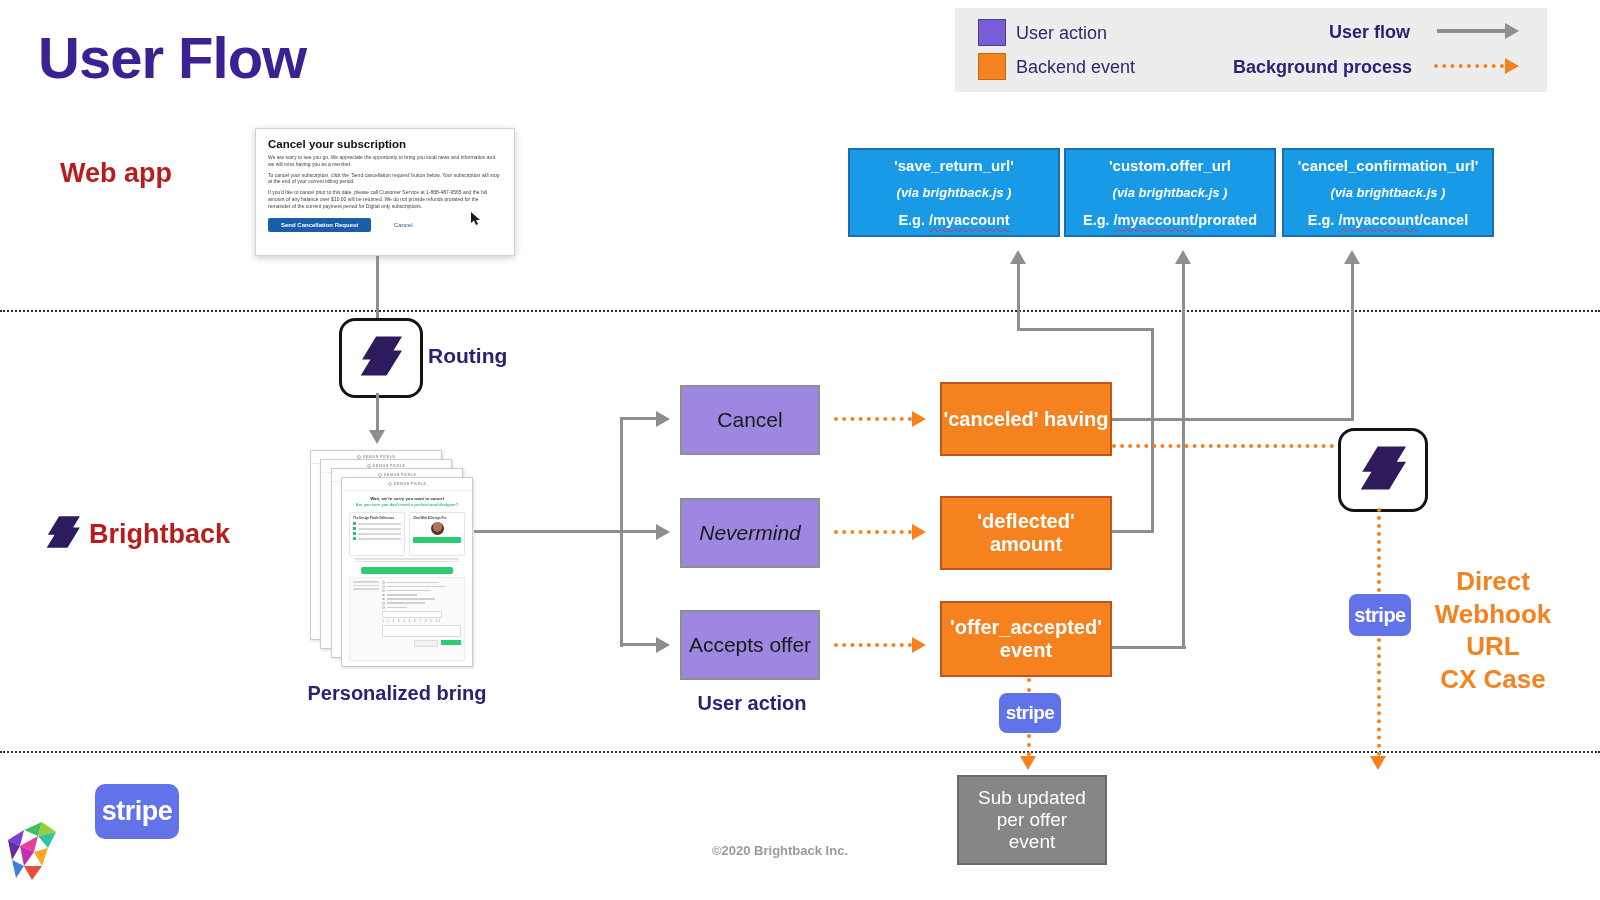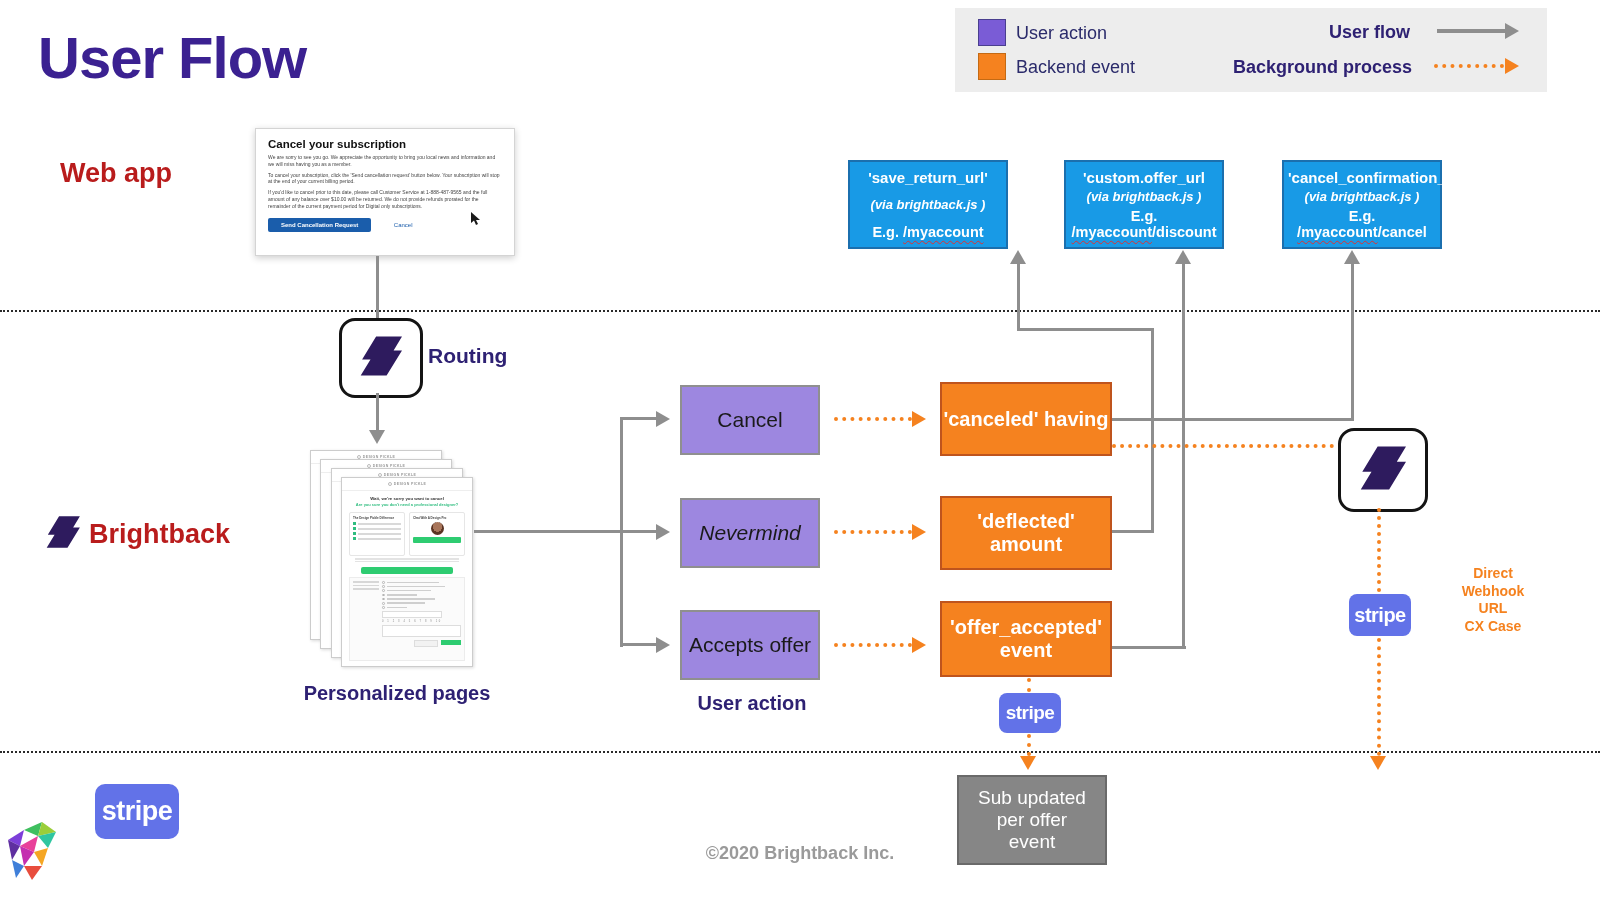--- a/index.html
+++ b/index.html
@@ -3,56 +3,56 @@
 <meta charset="utf-8">
 <style>
   html,body{margin:0;padding:0;background:#fff;}
   body{font-family:"Liberation Sans", sans-serif;}
   .canvas{position:relative;width:1600px;height:900px;background:#fff;overflow:hidden;}
   .abs{position:absolute;}
   
   .title{left:38px;top:24px;font-size:58px;font-weight:800;color:#3b2191;letter-spacing:-1px;}
   .lane{font-size:27px;font-weight:bold;color:#b91c1c;}
   .small-label{font-size:20px;font-weight:bold;color:#2e2173;text-align:center;}
-  .footer{left:660px;top:843px;width:280px;text-align:center;font-size:18px;font-weight:bold;color:#9a9a9a;}
+  .footer{left:640px;top:843px;width:280px;text-align:center;font-size:13px;font-weight:bold;color:#9a9a9a;}
   
   .legend{left:955px;top:8px;width:592px;height:84px;background:#ededed;}
   .swatch{position:absolute;width:28px;height:27px;box-sizing:border-box;}
   .legend-label{position:absolute;font-size:18px;color:#2b2b6b;}
   .legend-right{position:absolute;font-size:18px;font-weight:bold;color:#2e2173;text-align:right;}
   
   .hl{position:absolute;height:3px;background:#8e8e8e;}
   .vl{position:absolute;width:3px;background:#8e8e8e;}
   .hd{position:absolute;height:0;border-top:4px dotted #f5821f;}
   .vd{position:absolute;width:0;border-left:4px dotted #f5821f;}
   .ar{position:absolute;width:0;height:0;}
   .ar.r{border-top:8px solid transparent;border-bottom:8px solid transparent;border-left:14px solid #8e8e8e;}
   .ar.u{border-left:8px solid transparent;border-right:8px solid transparent;border-bottom:14px solid #8e8e8e;}
   .ar.d{border-left:8px solid transparent;border-right:8px solid transparent;border-top:14px solid #8e8e8e;}
   .ar.or{border-top:8px solid transparent;border-bottom:8px solid transparent;border-left:14px solid #f5821f;}
   .ar.od{border-left:8px solid transparent;border-right:8px solid transparent;border-top:14px solid #f5821f;}
   .sep{position:absolute;left:0;width:1600px;height:0;border-top:2px dotted #2a2a2a;}
   
-  .bluebox{width:160px;height:89px;background:#189ae6;border:2px solid #1b6fae;color:#fff;text-align:center;
-           box-sizing:border-box;padding:7px 4px;display:flex;flex-direction:column;justify-content:space-between;margin-top:12px;}
+  .bluebox{width:212px;height:89px;background:#189ae6;border:2px solid #1b6fae;color:#fff;text-align:center;
+           box-sizing:border-box;padding:7px 4px;display:flex;flex-direction:column;justify-content:space-between;}
   .bluebox .bt{font-size:15px;font-weight:bold;}
   .bluebox .bv{font-size:13px;font-style:italic;font-weight:bold;margin-top:-2px;}
   .bluebox .be{font-size:14.5px;font-weight:bold;}
   .wavy{text-decoration:underline wavy #e03131 1px;text-underline-offset:3px;}
   .purplebox{width:140px;height:70px;background:#9d87e0;border:2px solid #8f8f8f;box-sizing:border-box;
              display:flex;align-items:center;justify-content:center;font-size:21px;color:#1a1a1a;}
   .orangebox{width:172px;height:74px;background:#f5821f;border:2px solid #bf541d;box-sizing:border-box;color:#fff;
              font-size:20px;font-weight:bold;display:flex;align-items:center;justify-content:center;
              text-align:center;white-space:pre-line;}
   .graybox{background:#868686;border:2px solid #6a6a6a;box-sizing:border-box;color:#fff;font-size:19px;
            display:flex;align-items:center;justify-content:center;text-align:center;padding:0 14px;}
   .stripe-badge{background:#6272e8;color:#fff;font-weight:bold;border-radius:8px;
                 display:flex;align-items:center;justify-content:center;letter-spacing:-0.5px;}
   .bb-icon{background:#fff;border:3px solid #141414;border-radius:16px;display:flex;align-items:center;justify-content:center;}
-  .right-note{left:1428px;top:565px;width:130px;text-align:center;font-size:14px;font-weight:bold;color:#f5821f;white-space:pre-line;line-height:1.25;}
+  .right-note{left:1428px;top:565px;width:130px;text-align:center;font-size:26px;font-weight:bold;color:#f5821f;white-space:pre-line;line-height:1.25;}
   
   .dialog{left:255px;top:128px;width:260px;height:128px;background:#fff;border:1px solid #d4d4d4;
           box-shadow:0 2px 7px rgba(0,0,0,.2);box-sizing:border-box;padding:9px 12px;}
   .dialog h1{margin:0 0 4px 0;font-size:11.5px;color:#111;}
   .dialog p{margin:0 0 4px 0;font-size:5px;line-height:1.35;color:#444;}
   .dlg-btn{display:inline-block;background:#1a5dab;color:#fff;font-size:6px;font-weight:bold;
            padding:4px 13px;border-radius:2px;margin-top:5px;}
   .dlg-link{display:inline-block;color:#1a5dab;font-size:6px;margin-left:18px;}
   
   .page{position:absolute;width:132px;height:190px;background:#fff;border:1px solid #cccccc;
@@ -244,21 +244,21 @@
           <div class="scale">0 1 2 3 4 5 6 7 8 9 10</div>
           <div class="ta"></div>
           <div class="form-foot">
             <span class="fb-gray"></span>
             <span class="fb-green"></span>
           </div>
         </div>
       </div>
     </div>
   </div>
-  <div class="abs small-label" style="left:297px;top:682px;width:200px;">Personalized pages</div>
+  <div class="abs small-label" style="left:297px;top:682px;width:200px;">Personalized bring</div>
 
   <div class="hl" style="left:474px;top:530px;width:182px;"></div>
   <div class="vl" style="left:620px;top:418px;height:229px;"></div>
   <div class="hl" style="left:620px;top:417px;width:38px;"></div>
   <div class="hl" style="left:620px;top:643px;width:38px;"></div>
   <div class="ar r" style="left:656px;top:411px;"></div>
   <div class="ar r" style="left:656px;top:524px;"></div>
   <div class="ar r" style="left:656px;top:637px;"></div>
 
   <div class="abs purplebox" style="left:680px;top:385px;">Cancel</div>
@@ -293,21 +293,21 @@
   <div class="ar u" style="left:1344px;top:250px;"></div>
 
   <div class="abs bluebox" style="left:848px;top:148px;">
     <div class="bt">'save_return_url'</div>
     <div class="bv">(via brightback.js )</div>
     <div class="be"><span>E.g. </span><span class="wavy">/myaccount</span><span></span></div>
   </div>
   <div class="abs bluebox" style="left:1064px;top:148px;">
     <div class="bt">'custom.offer_url</div>
     <div class="bv">(via brightback.js )</div>
-    <div class="be"><span>E.g. </span><span class="wavy">/myaccount</span><span>/discount</span></div>
+    <div class="be"><span>E.g. </span><span class="wavy">/myaccount</span><span>/prorated</span></div>
   </div>
   <div class="abs bluebox" style="left:1282px;top:148px;">
     <div class="bt">'cancel_confirmation_url'</div>
     <div class="bv">(via brightback.js )</div>
     <div class="be"><span>E.g. </span><span class="wavy">/myaccount</span><span>/cancel</span></div>
   </div>
 
   <div class="hd" style="left:1112px;top:444px;width:222px;"></div>
 
   <div class="abs bb-icon" style="left:1338px;top:428px;width:84px;height:78px;">

